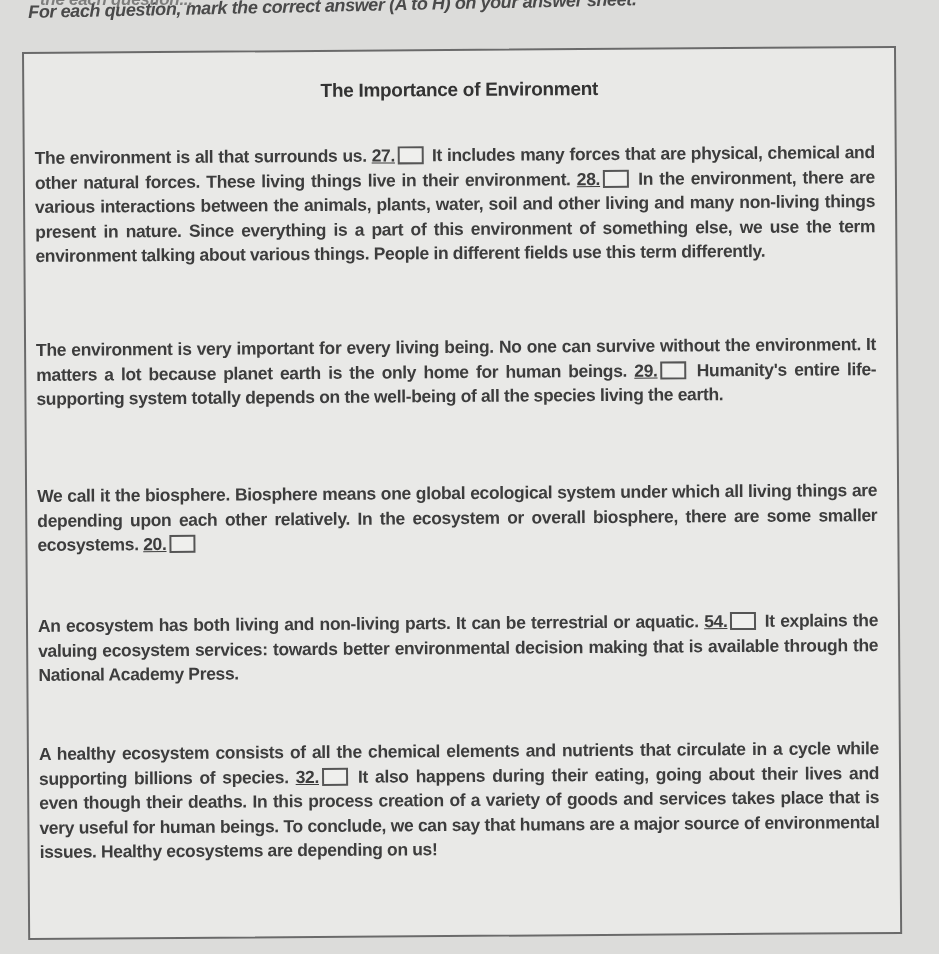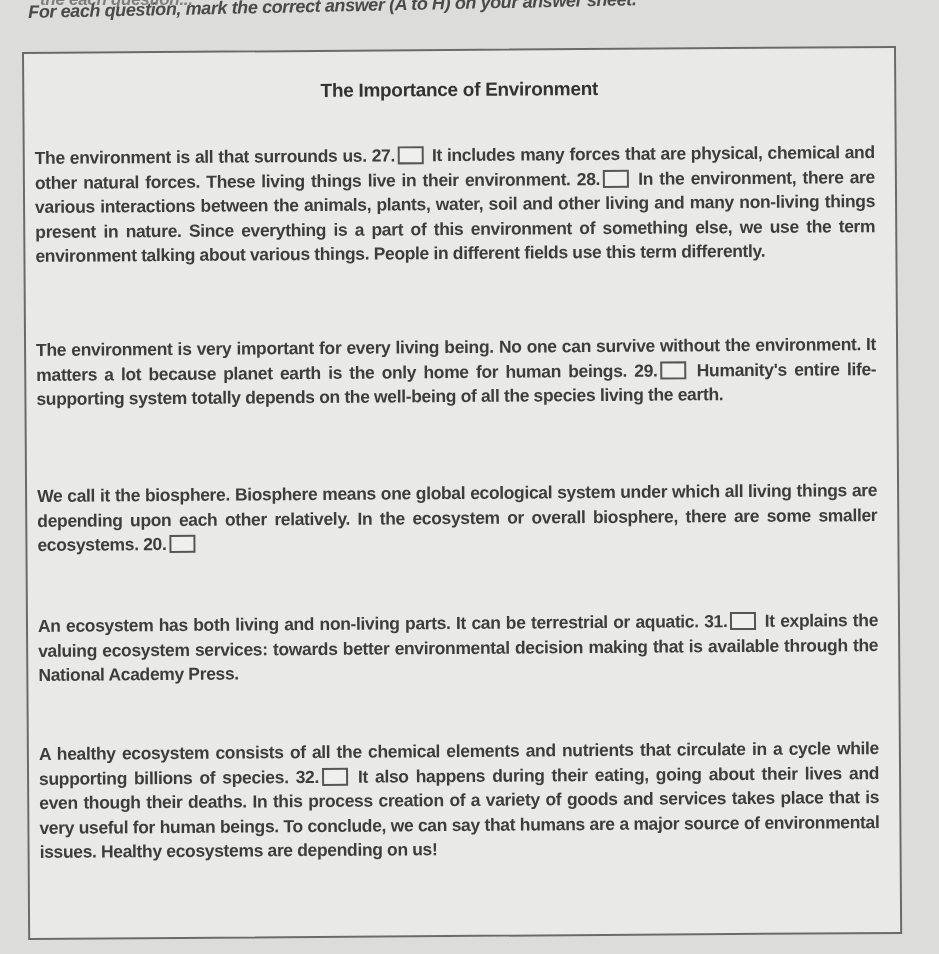--- a/index.html
+++ b/index.html
@@ -42,29 +42,29 @@
     position: absolute; left: 10px; right: 20px;
     font-size: 17.5px; font-weight: bold; color: #3d3d3d;
     line-height: 24.5px; text-align: justify;
     letter-spacing: -0.35px;
   }
   .answer-box {
     display: inline-block; width: 26px; height: 18px;
     border: 2px solid #555; background: #efefed;
     vertical-align: -3px; margin: 0 3px; box-sizing: border-box;
   }
-  .qnum { font-weight: bold; }
+  .qnum { font-weight: bold; text-decoration: underline; }
 </style>
 </head>
 <body>
 
 <div class="instruction-cut">the each question...</div>
 <div class="instruction">For each question, mark the correct answer (A to H) on your answer sheet.</div>
 
 <div class="passage-box">
   <div class="passage-title">The Importance of Environment</div>
 
   <div class="paragraph" style="top:92px;"><span>The environment is all that surrounds us. </span><span class="qnum">27.</span><span class="answer-box"></span><span> It includes many forces that are physical, chemical and other natural forces. These living things live in their environment. </span><span class="qnum">28.</span><span class="answer-box"></span><span> In the environment, there are various interactions between the animals, plants, water, soil and other living and many non-living things present in nature. Since everything is a part of this environment of something else, we use the term environment talking about various things. People in different fields use this term differently.</span></div>
   <div class="paragraph" style="top:284px;"><span>The environment is very important for every living being. No one can survive without the environment. It matters a lot because planet earth is the only home for human beings. </span><span class="qnum">29.</span><span class="answer-box"></span><span> Humanity's entire life-supporting system totally depends on the well-being of all the species living the earth.</span></div>
   <div class="paragraph" style="top:430px;"><span>We call it the biosphere. Biosphere means one global ecological system under which all living things are depending upon each other relatively. In the ecosystem or overall biosphere, there are some smaller ecosystems. </span><span class="qnum">20.</span><span class="answer-box"></span></div>
-  <div class="paragraph" style="top:560px;"><span>An ecosystem has both living and non-living parts. It can be terrestrial or aquatic. </span><span class="qnum">31.</span><span class="answer-box"></span><span> It explains the valuing ecosystem services: towards better environmental decision making that is available through the National Academy Press.</span></div>
+  <div class="paragraph" style="top:560px;"><span>An ecosystem has both living and non-living parts. It can be terrestrial or aquatic. </span><span class="qnum">54.</span><span class="answer-box"></span><span> It explains the valuing ecosystem services: towards better environmental decision making that is available through the National Academy Press.</span></div>
   <div class="paragraph" style="top:688px;"><span>A healthy ecosystem consists of all the chemical elements and nutrients that circulate in a cycle while supporting billions of species. </span><span class="qnum">32.</span><span class="answer-box"></span><span> It also happens during their eating, going about their lives and even though their deaths. In this process creation of a variety of goods and services takes place that is very useful for human beings. To conclude, we can say that humans are a major source of environmental issues. Healthy ecosystems are depending on us!</span></div>
 </div>
 
 </body></html>

